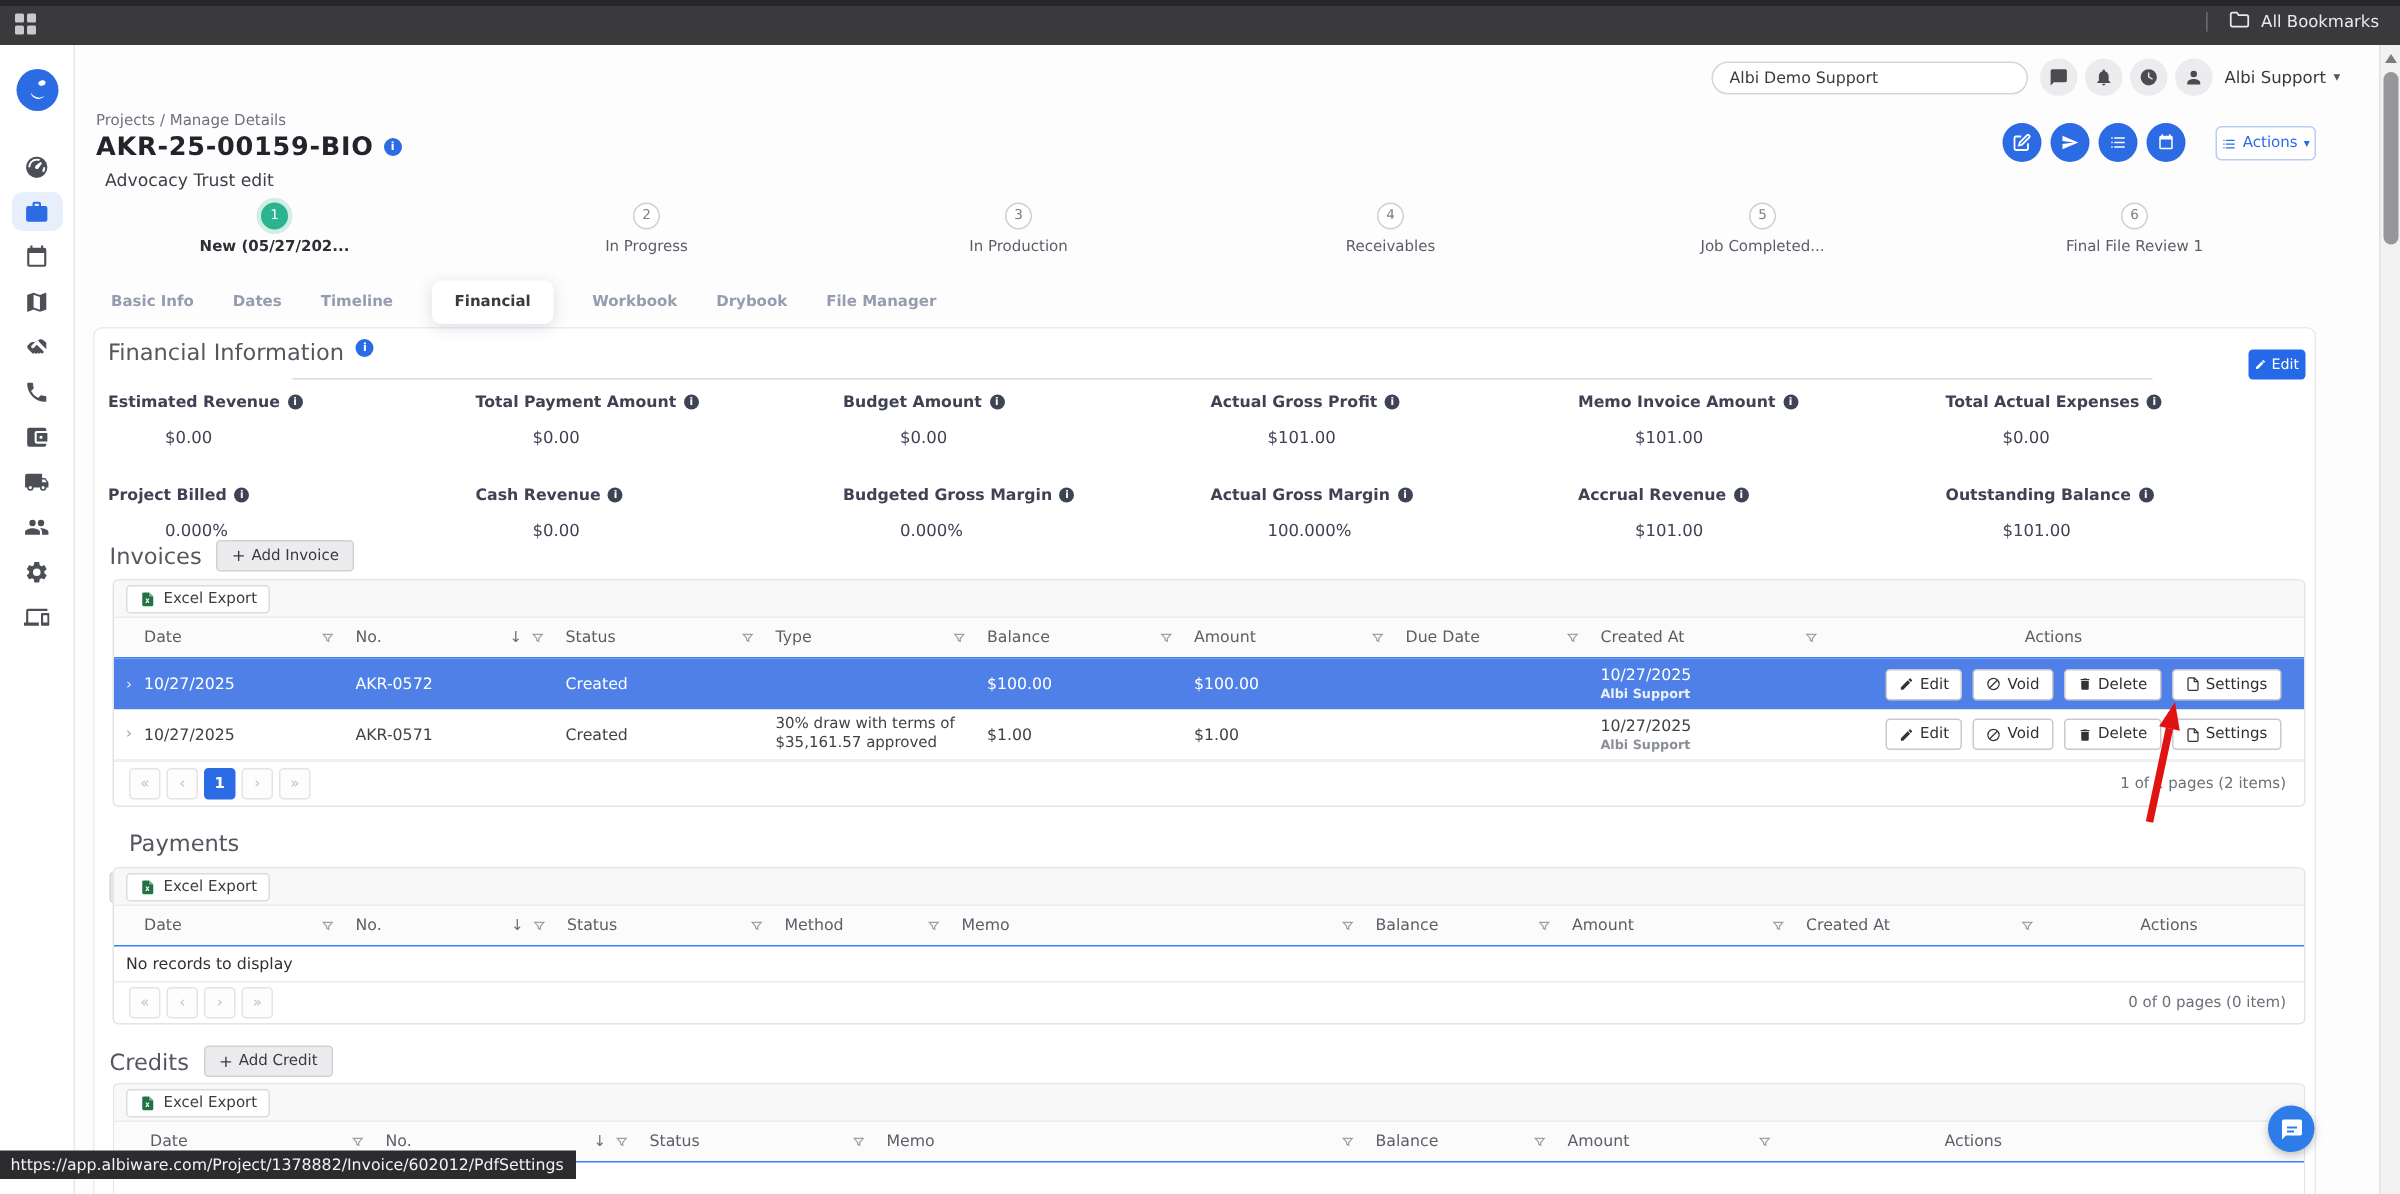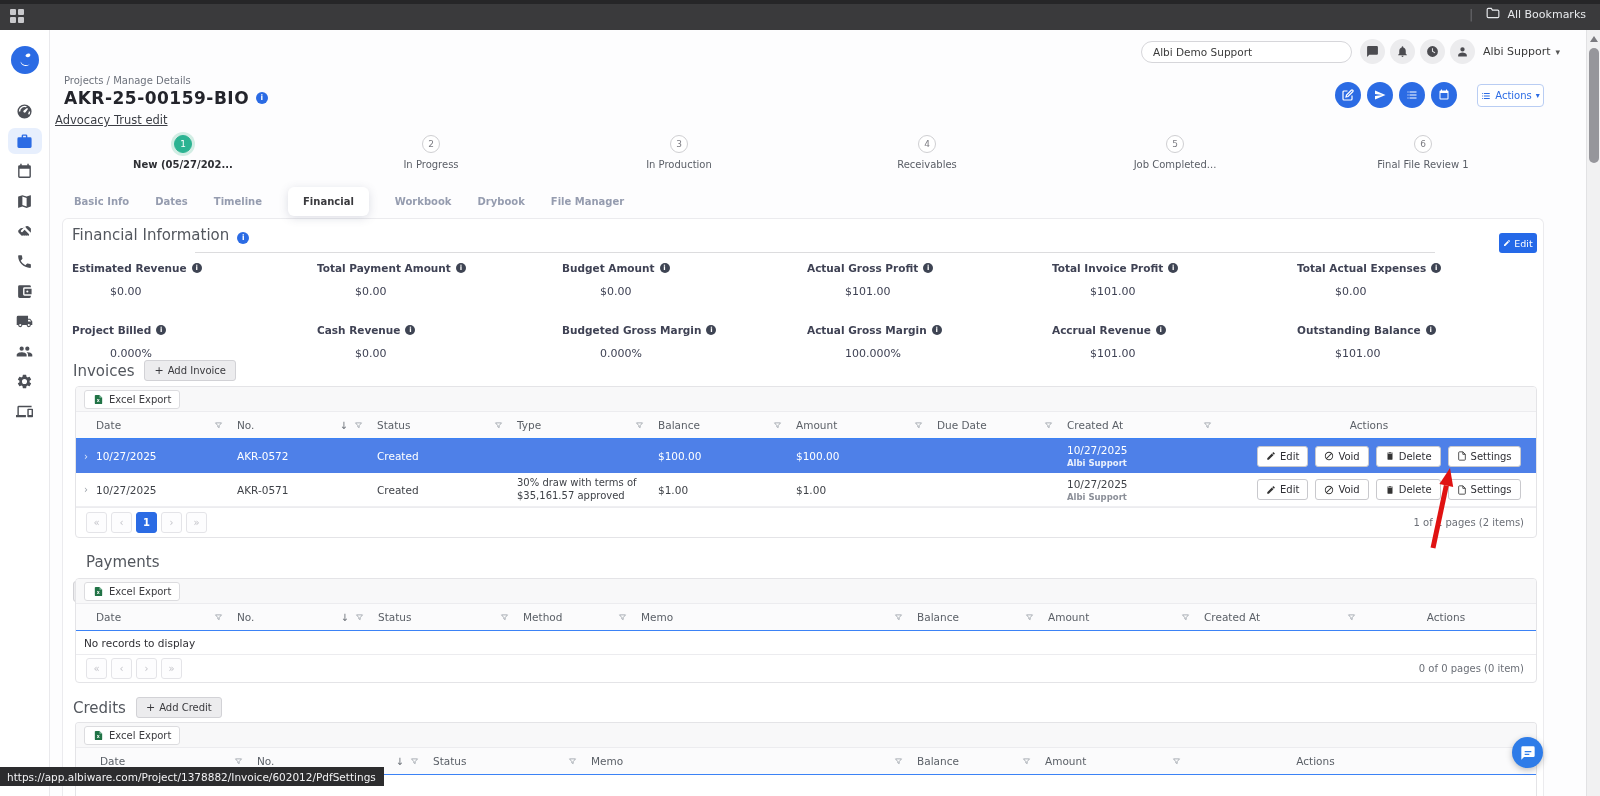--- a/index.html
+++ b/index.html
@@ -35,21 +35,21 @@
   .tb-right { position:absolute; left:1091px; top:9px; display:flex; align-items:center; gap:8px; }
   .company-inp { width:211px; height:22px; border:1px solid #d6d6da; border-radius:11px; font-size:10.5px; padding:0 11px; color:#3a3a3a; font-family:"DejaVu Sans",sans-serif; }
   .icon-circle { width:25px; height:25px; border-radius:50%; background:#ececee; display:flex; align-items:center; justify-content:center; color:#4b4b50; }
   .icon-circle svg { width:13px; height:13px; fill:currentColor; }
   .icon-row { display:flex; gap:5px; }
   .user-label { font-size:11px; color:#3a3a3a; display:flex; align-items:center; gap:5px; cursor:pointer; }
   .user-label::after { content:"▾"; font-size:9px; color:#555; }
 
   .breadcrumb { position:absolute; left:14px; top:45px; font-size:10px; color:#6d727c;text-align:right; }
   .ptitle { position:absolute; left:14px; top:58px; font-size:17px; font-weight:bold; color:#23242b; letter-spacing:.5px; display:flex; align-items:center; gap:7px; }
-  .psub { position:absolute; left:5px; top:83px; font-size:11.5px; color:#3c3f46;text-decoration:underline; }
+  .psub { position:absolute; left:20px; top:83px; font-size:11.5px; color:#3c3f46; }
 
   .info-i { width:11px; height:11px; border-radius:50%; background:#3e4453; color:#fff; display:inline-flex; align-items:center; justify-content:center; flex:0 0 auto; }
   .info-i::after { content:"i"; font-size:7.5px; font-weight:bold; line-height:1; }
   .info-i.blue { background:#2b6be4; width:12px; height:12px; }
 
   .qa-row { position:absolute; left:1285px; top:52px; display:flex; gap:6px; }
   .qa-btn { width:26px; height:26px; border-radius:50%; background:#2b6be4; border:none; display:flex; align-items:center; justify-content:center; cursor:pointer; }
   .qa-btn svg { width:12px; height:12px; }
   .actions-btn { position:absolute; left:1427px; top:54px; width:67px; height:23px; background:#fff; border:1px solid #b9cdf3; border-radius:4px; color:#2b6be4; font-size:10px; display:flex; align-items:center; justify-content:center; gap:4px; cursor:pointer; font-family:"DejaVu Sans",sans-serif; }
   .actions-btn::after { content:"▾"; font-size:8px; }
@@ -63,21 +63,21 @@
   .step-circle.active { background:#2cb392; border-color:#2cb392; color:#fff; box-shadow:0 0 0 3px #d2ede4; }
   .step-label { font-size:10px; color:#5a5e66; }
   .step-label.active { font-weight:bold; color:#2e2f34; }
 
   
   .tabs { position:absolute; left:24px; top:158px; display:flex; align-items:center; gap:26px; height:26px; }
   .tab { font-size:10px; font-weight:bold; color:#959caf; cursor:pointer; white-space:nowrap; }
   .tab.active { color:#3a3a3e; background:#fff; padding:9px 15px; border-radius:6px; box-shadow:0 2px 10px rgba(70,80,110,.18); position:relative; z-index:3; }
 
   
-  .sec-head { position:absolute; font-size:15px; color:#53575e; display:flex; align-items:flex-end; gap:8px; }
+  .sec-head { position:absolute; font-size:15px; color:#53575e; display:flex; align-items:flex-start; gap:8px; }
   .fin-edit-btn { position:absolute; left:1449px; top:203px; width:38px; height:20px; background:#2569e8; color:#fff; border:none; border-radius:3px; font-size:9.5px; display:flex; align-items:center; justify-content:center; gap:3px; cursor:pointer; font-family:"DejaVu Sans",sans-serif; }
   .fin-edit-btn svg { width:8px; height:8px; fill:#fff; }
   .fin-grid { position:absolute; left:22px; top:232px; width:1470px; display:grid; grid-template-columns:repeat(6,1fr); row-gap:26px; }
   .f-label { font-size:10.5px; font-weight:bold; color:#3f4254; display:flex; align-items:center; gap:5px; margin-bottom:11px; }
   .f-label .info-i { width:10px; height:10px; } .f-label .info-i::after{ font-size:7px; }
   .f-val { font-size:11px; color:#3f4254;margin-left:38px; }
 
   
   .sec-title-row { position:absolute; display:flex; align-items:center; gap:10px; }
   .sec-title { font-size:15px; color:#53575e; }
@@ -348,21 +348,21 @@
       </div>
     <div>
         <div class="f-label">
           <span>Actual Gross Profit</span>
           <span class="info-i"></span>
         </div>
         <div class="f-val">$101.00</div>
       </div>
     <div>
         <div class="f-label">
-          <span>Total Invoice Profit</span>
+          <span>Memo Invoice Amount</span>
           <span class="info-i"></span>
         </div>
         <div class="f-val">$101.00</div>
       </div>
     <div>
         <div class="f-label">
           <span>Total Actual Expenses</span>
           <span class="info-i"></span>
         </div>
         <div class="f-val">$0.00</div>

